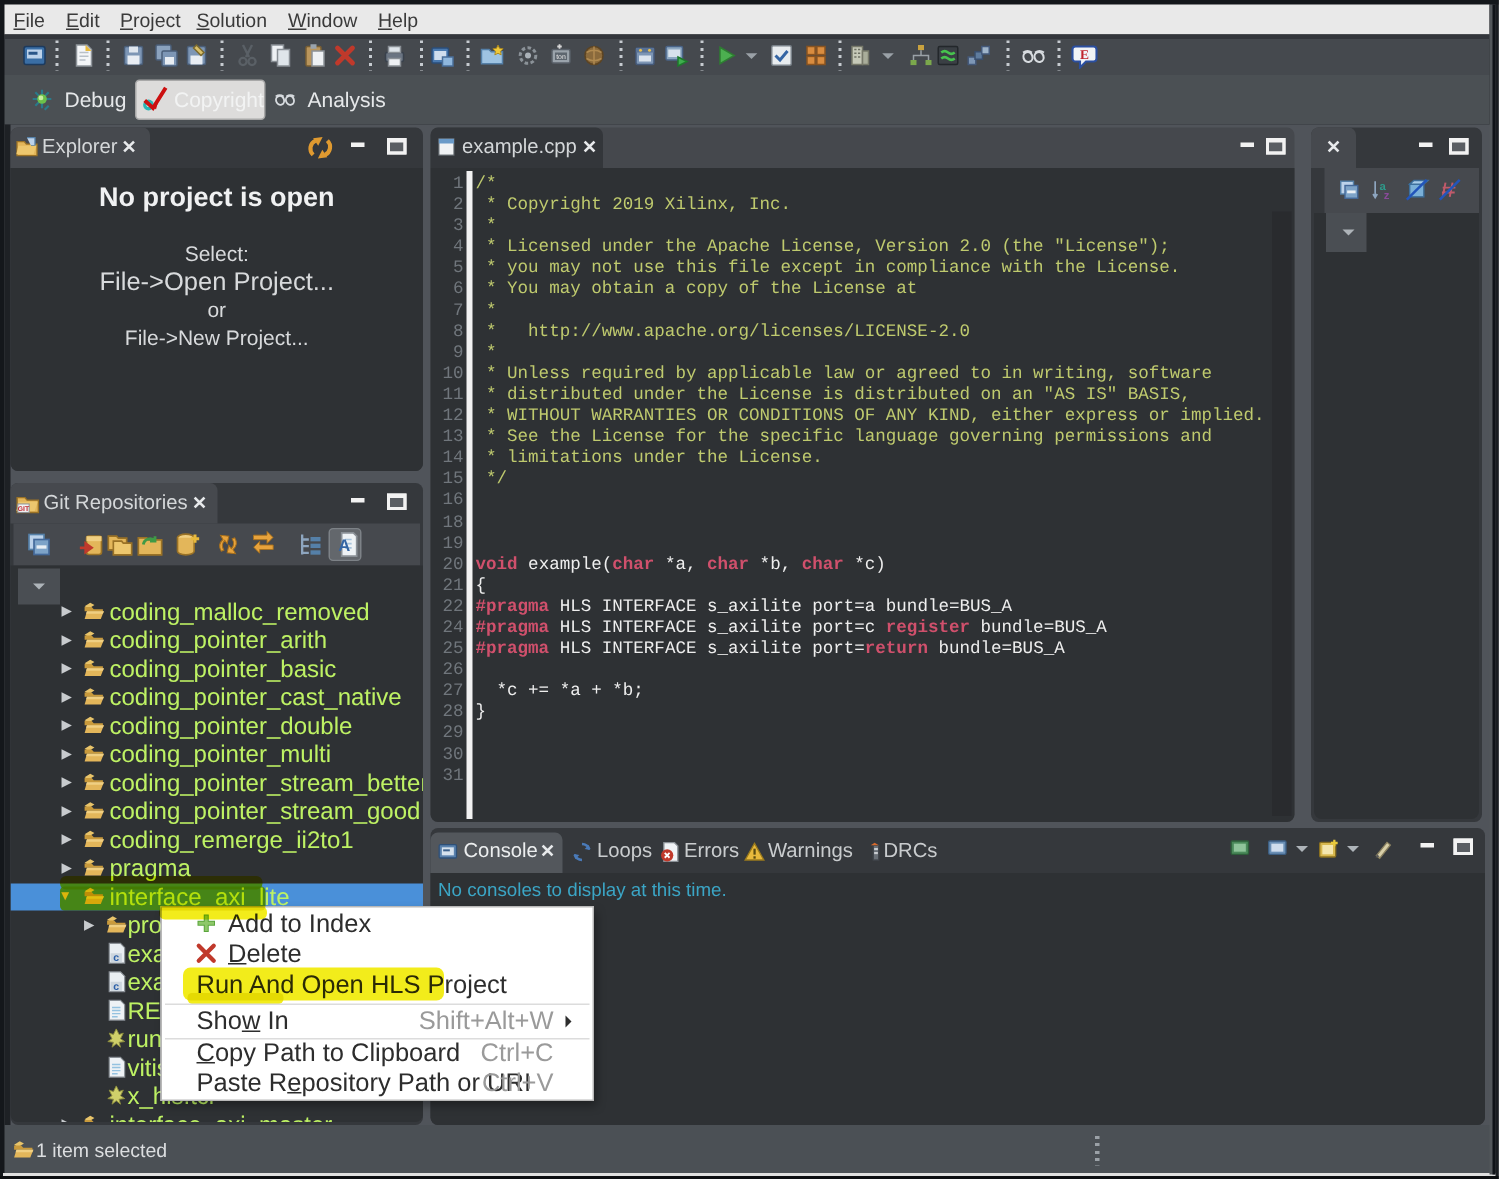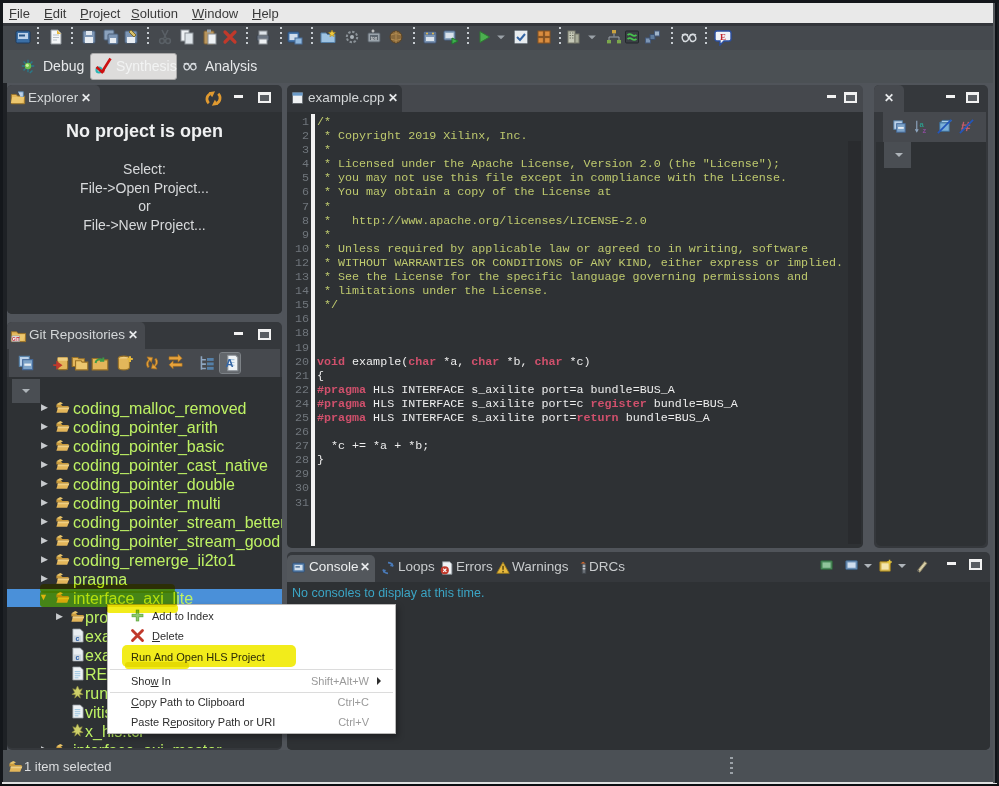--- a/index.html
+++ b/index.html
@@ -83,21 +83,21 @@
 #rightp { left:874px; top:85px; width:114px; height:463px; }
 #rpbar { position:absolute; left:9px; top:27px; width:103px; height:30px; background:#46494e; }
 .rpi { position:absolute; top:6px; width:17px; height:17px; }
 #rpdrop { position:absolute; left:10px; top:57px; width:27px; height:26px; background:#4a4e53; }
 #rpbody { position:absolute; left:2px; top:57px; right:2px; bottom:2px; background:#2e3134; border-radius:0 0 5px 5px;}
 
 .caret { position:absolute; width:0; height:0; border:4px solid transparent; border-top-color:#aeb4b9; }
 
 
 #ctxmenu { position:absolute; left:107px; top:604px; width:289px; height:130px; background:#ffffff;
-  border:1px solid #b8b8b8; box-shadow:2px 3px 6px rgba(0,0,0,0.35); font-size:11px; color:#2d2d2d; }
+  border:1px solid #b8b8b8; box-shadow:2px 3px 6px rgba(0,0,0,0.35); font-size:17px; color:#2d2d2d; }
 .mi { position:absolute; left:23px; height:20px; line-height:20px; white-space:nowrap; }
 .macc { position:absolute; right:26px; height:20px; line-height:20px; color:#9a9a9a; }
 .msep { position:absolute; left:2px; right:2px; height:1px; background:#dcdcdc; }
 .mico { position:absolute; left:22px; width:15px; height:15px; }
 u { text-decoration:underline; }
 
 
 .mark { position:absolute; background:#f2ec1b; mix-blend-mode:multiply; border-radius:8px; }
 </style></head><body>
 <div id="win">
@@ -322,21 +322,21 @@
     <div class="abs" style="left:40px;top:8px;color:#e6e8ea;font-size:14px">Debug</div>
     <div class="abs" style="left:87px;top:3px;width:87px;height:27px;background:#dddcdb;border-radius:3px;border:1px solid #a8a8a8"></div>
     <div class="abs" style="left:91px;top:7px;width:18px;height:18px">
         <svg viewBox="0 0 18 18">
           <circle cx="5" cy="13" r="3.6" fill="#2ab5b5"></circle>
           <circle cx="5" cy="13" r="1.4" fill="#e8f8f8"></circle>
           <path d="M3 9.5 L8 14.5 L16 1.5 L11.5 10.5 L10 16 z" fill="#cc1010"></path>
           <path d="M2.5 10 l5.5 5 L16.5 1.5" stroke="#cc1010" stroke-width="2.6" fill="none"></path>
         </svg>
       </div>
-    <div class="abs" style="left:113px;top:8px;color:#f2f3f3;font-size:14px">Synthesis</div>
+    <div class="abs" style="left:113px;top:8px;color:#f2f3f3;font-size:14px">Copyright</div>
     <div class="abs" style="left:177px;top:8px;width:20px;height:16px">
         <svg viewBox="0 0 18 18">
           <path d="M2 7 q3-2 6 0 M10 7 q3-2 6 0" stroke="#d8dce0" fill="none" stroke-width="1.2"></path>
           <ellipse cx="5.3" cy="10" rx="3" ry="3.4" fill="none" stroke="#d8dce0" stroke-width="1.4" transform="rotate(-18 5.3 10)"></ellipse>
           <ellipse cx="12.7" cy="10" rx="3" ry="3.4" fill="none" stroke="#d8dce0" stroke-width="1.4" transform="rotate(-18 12.7 10)"></ellipse>
         </svg>
       </div>
     <div class="abs" style="left:202px;top:8px;color:#e6e8ea;font-size:14px">Analysis</div>
   </div>
   <div id="mainbg"></div>
@@ -360,21 +360,21 @@
           <path d="M10.5 2.2 l-6 .8 3.2 4.8z" fill="#e09a30"></path>
           <path d="M13.5 4.5 A5.5 5.5 0 0 1 12 13.5" stroke="#e09a30" stroke-width="2.6" fill="none"></path>
           <path d="M7.5 15.8 l6-.8 -3.2-4.8z" fill="#e09a30"></path>
         </svg>
       </div>
     <div class="minmax mm1" style="left:225px"></div>
     <div class="minmax mm2" style="left:251px"></div>
     <div class="pbody" style="top:27px">
       <div style="margin-top:9px;font-size:18px;font-weight:bold;color:#f0f1f2">No project is open</div>
       <div style="margin-top:18px;font-size:14px;line-height:18.5px">Select:</div>
-      <div style="font-size:14px;line-height:18.5px">File-&gt;Open Project...</div>
+      <div style="font-size:17px;line-height:18.5px">File-&gt;Open Project...</div>
       <div style="font-size:14px;line-height:18.5px">or</div>
       <div style="font-size:14px;line-height:18.5px">File-&gt;New Project...</div>
     </div>
   </div>
 
   <div class="panel" id="git">
     <div class="ptab" style="left:0;width:138px">
       <div class="abs" style="left:3px;top:5px;width:17px;height:17px">
           <svg viewBox="0 0 18 18">
             <path d="M1.5 5 h5.5 l1.5 1.8 h8 v8.7 h-15z" fill="#e3b65a" stroke="#9a7226"></path>
@@ -650,20 +650,21 @@
           <div class="cl"><span class="ln">1</span><span class="ct"><span class="cm">/*</span></span></div>
 <div class="cl"><span class="ln">2</span><span class="ct"><span class="cm"> * Copyright 2019 Xilinx, Inc.</span></span></div>
 <div class="cl"><span class="ln">3</span><span class="ct"><span class="cm"> *</span></span></div>
 <div class="cl"><span class="ln">4</span><span class="ct"><span class="cm"> * Licensed under the Apache License, Version 2.0 (the "License");</span></span></div>
 <div class="cl"><span class="ln">5</span><span class="ct"><span class="cm"> * you may not use this file except in compliance with the License.</span></span></div>
 <div class="cl"><span class="ln">6</span><span class="ct"><span class="cm"> * You may obtain a copy of the License at</span></span></div>
 <div class="cl"><span class="ln">7</span><span class="ct"><span class="cm"> *</span></span></div>
 <div class="cl"><span class="ln">8</span><span class="ct"><span class="cm"> *   http://www.apache.org/licenses/LICENSE-2.0</span></span></div>
 <div class="cl"><span class="ln">9</span><span class="ct"><span class="cm"> *</span></span></div>
 <div class="cl"><span class="ln">10</span><span class="ct"><span class="cm"> * Unless required by applicable law or agreed to in writing, software</span></span></div>
+<div class="cl"><span class="ln">11</span><span class="ct"><span class="cm"> * distributed under the License is distributed on an "AS IS" BASIS,</span></span></div>
 <div class="cl"><span class="ln">12</span><span class="ct"><span class="cm"> * WITHOUT WARRANTIES OR CONDITIONS OF ANY KIND, either express or implied.</span></span></div>
 <div class="cl"><span class="ln">13</span><span class="ct"><span class="cm"> * See the License for the specific language governing permissions and</span></span></div>
 <div class="cl"><span class="ln">14</span><span class="ct"><span class="cm"> * limitations under the License.</span></span></div>
 <div class="cl"><span class="ln">15</span><span class="ct"><span class="cm"> */</span></span></div>
 <div class="cl"><span class="ln">16</span><span class="ct"></span></div>
 <div class="cl"><span class="ln">18</span><span class="ct"></span></div>
 <div class="cl"><span class="ln">19</span><span class="ct"></span></div>
 <div class="cl"><span class="ln">20</span><span class="ct"><span class="kw">void</span><span class="pl"> example(</span><span class="kw">char</span><span class="pl"> *a, </span><span class="kw">char</span><span class="pl"> *b, </span><span class="kw">char</span><span class="pl"> *c)</span></span></div>
 <div class="cl"><span class="ln">21</span><span class="ct"><span class="pl">{</span></span></div>
 <div class="cl"><span class="ln">22</span><span class="ct"><span class="kw">#pragma</span><span class="pl"> HLS INTERFACE s_axilite port=a bundle=BUS_A</span></span></div>

